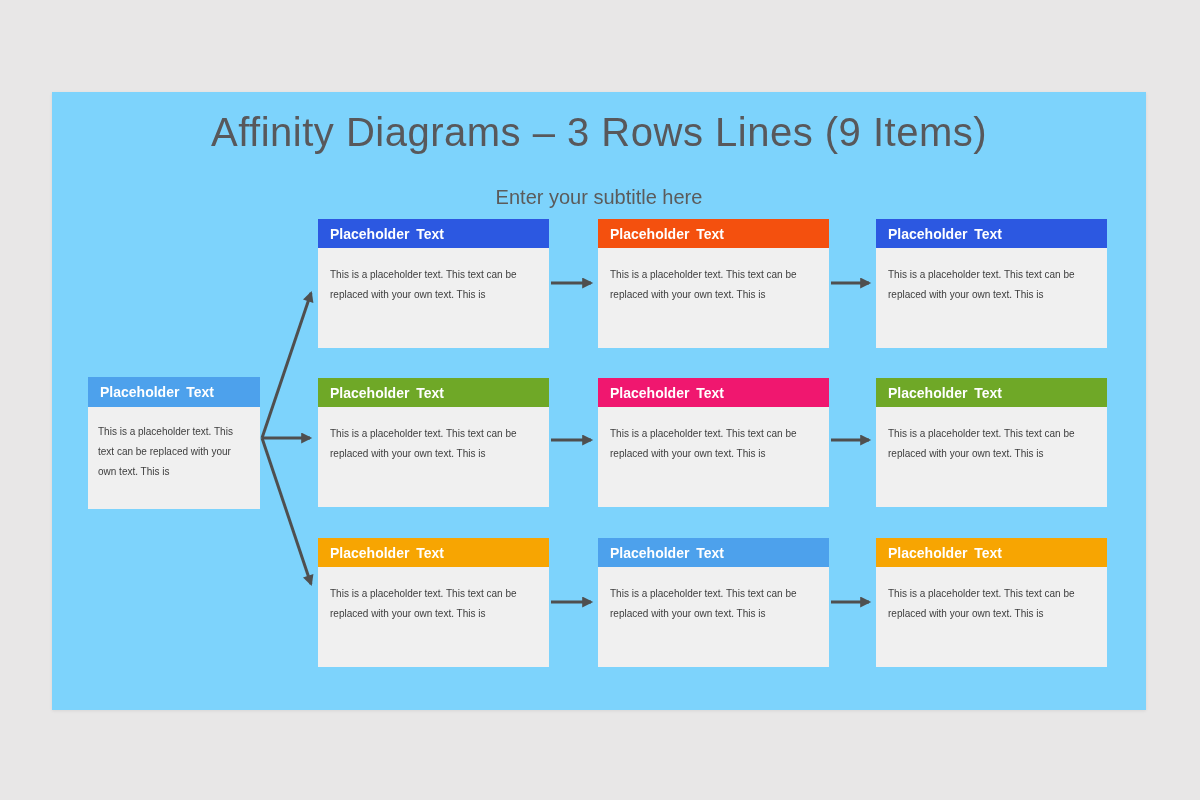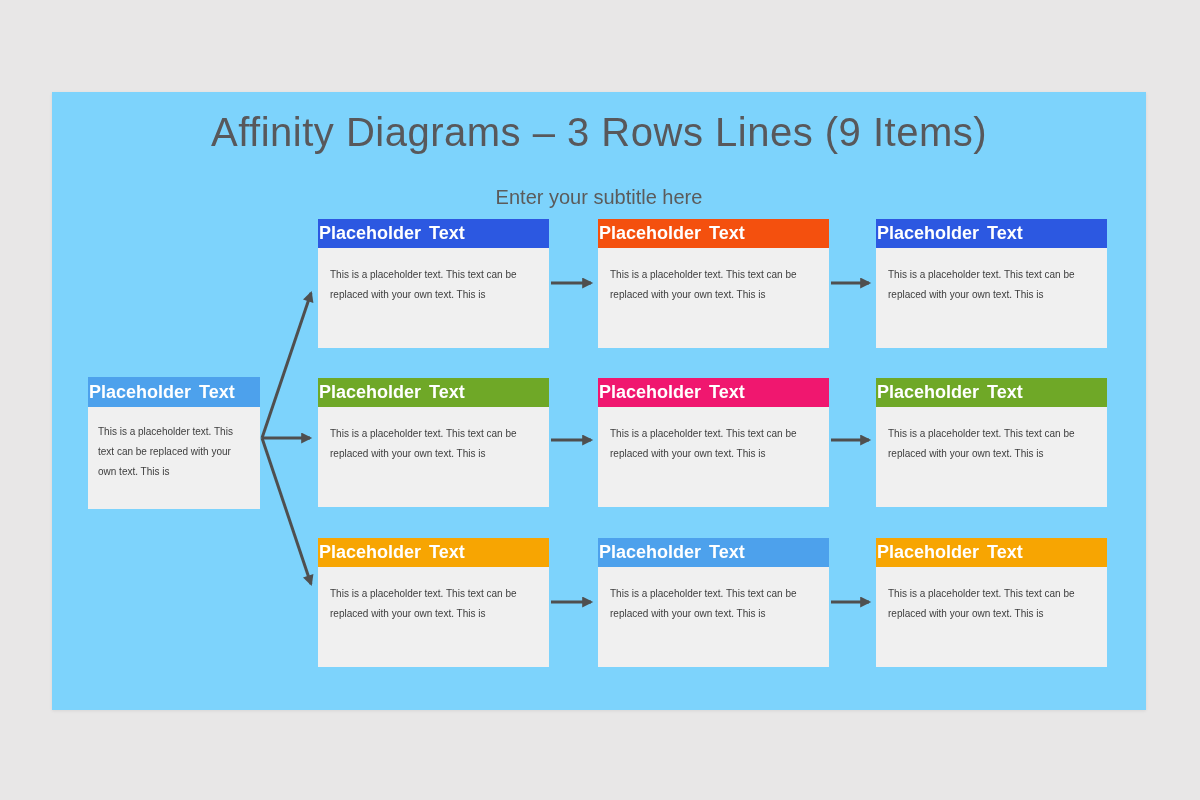--- a/index.html
+++ b/index.html
@@ -34,24 +34,24 @@
     font-size: 20px;
     color: #5B5B5B;
     margin-top: 20px;
   }
   .card {
     position: absolute;
   }
   .card-header {
     display: flex;
     align-items: center;
-    padding: 0 1px;
+    padding: 0 12px;
     color: #FFFFFF;
     font-weight: bold;
-    font-size: 18px;
+    font-size: 14px;
     word-spacing: 3px;
   }
   .card-body {
     padding: 17px 13px 0 12px;
     font-size: 10px;
     line-height: 20px;
     color: #3D3D3D;
   }
   .root-card { left: 36px; top: 285px; width: 172px; }
   .root-card .card-header { height: 30px; }

